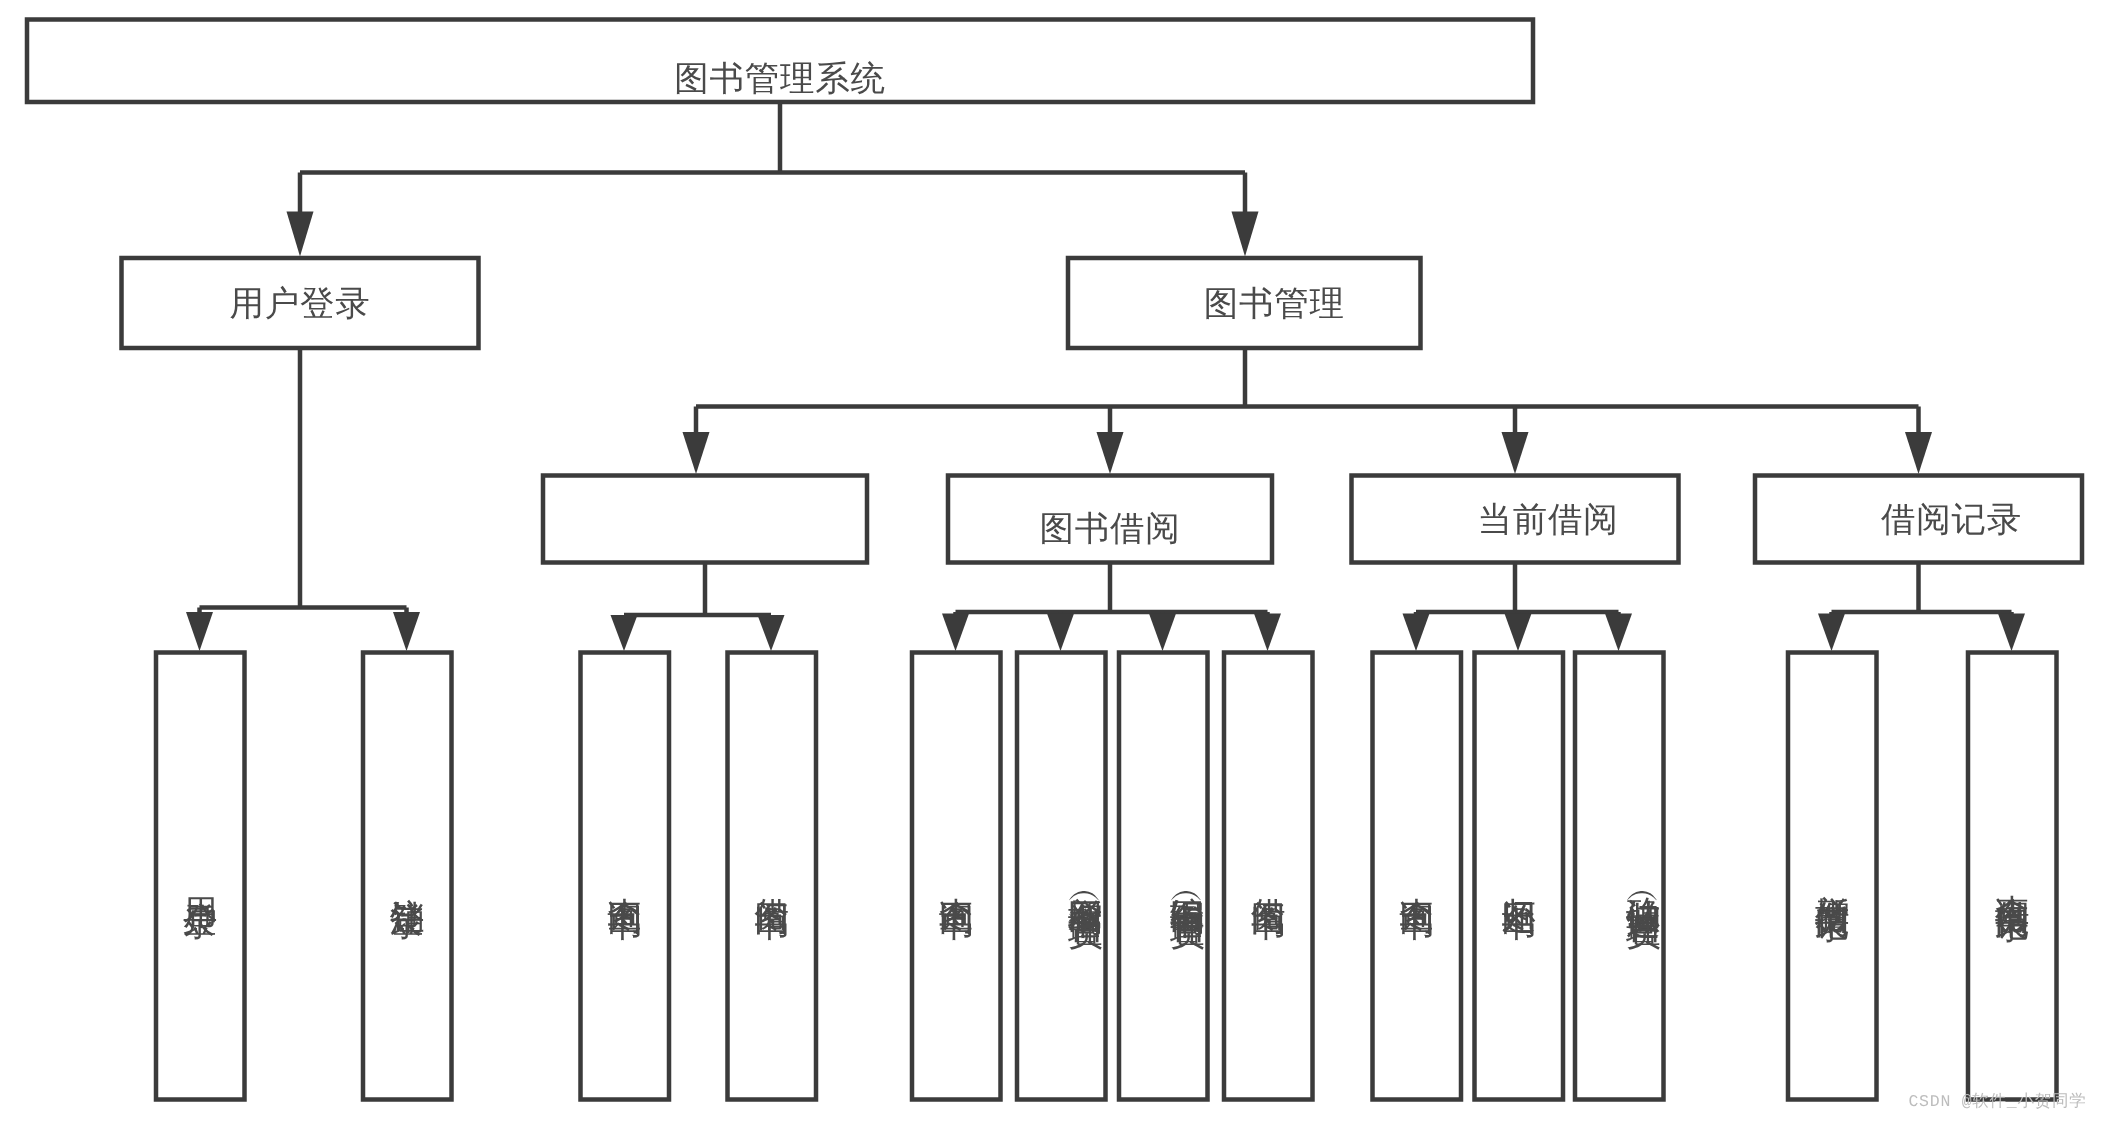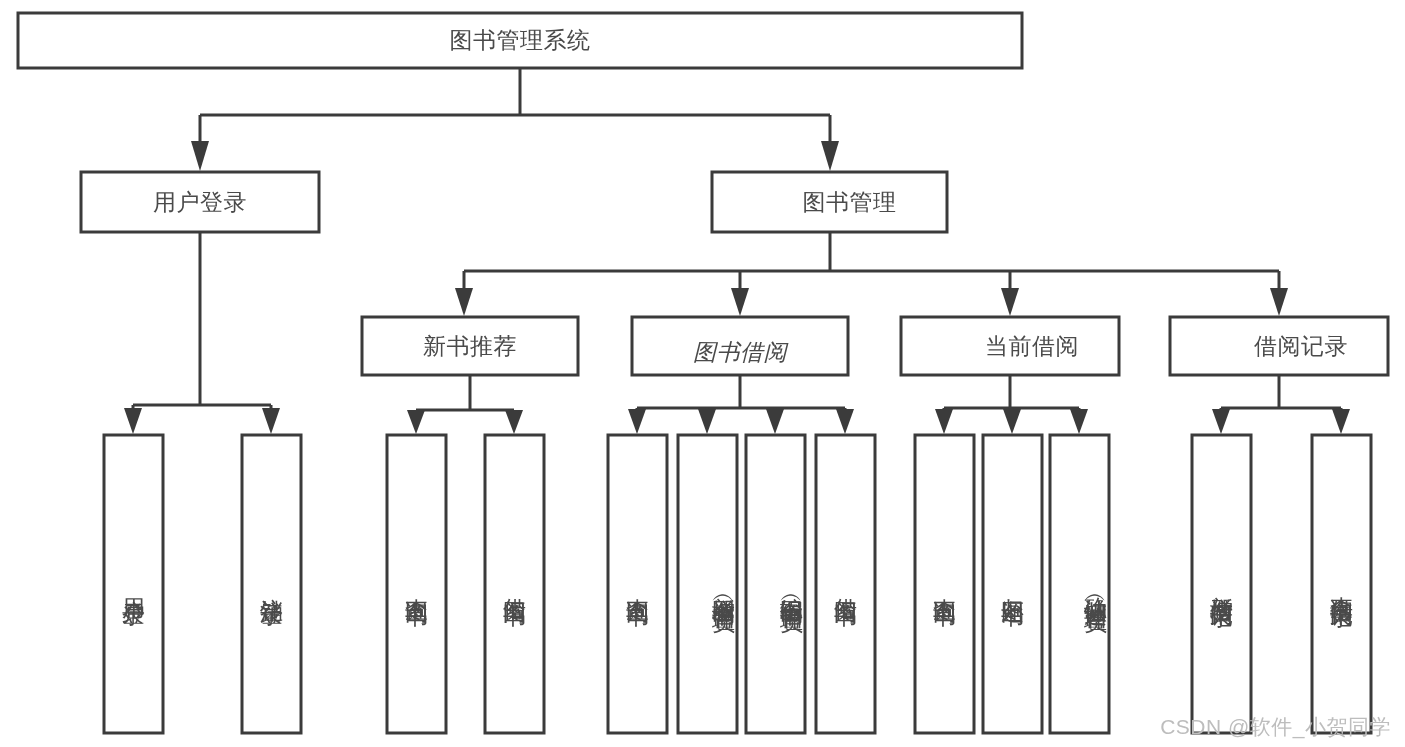--- a/index.html
+++ b/index.html
@@ -62,23 +62,23 @@
     text-orientation: upright;
     font-size: 23px;
     line-height: 1.18;
     letter-spacing: 2px;
     white-space: nowrap;
   }
   #watermark {
     position: absolute;
     right: 14px;
     bottom: 6px;
-    font-size: 21px;
+    font-size: 11px;
     color: #bdbdbd;
-    font-family: Liberation Sans, sans-serif;
+    font-family: Liberation Mono, monospace;
     letter-spacing: 0.5px;
     white-space: nowrap;
     margin-top: 12px;
   }
 </style>
 </head>
 <body>
 
 <div id="diagram-root">
 
@@ -179,27 +179,26 @@
     <g>
       <path class="conn" d="M 1279 375 L 1279 408"></path>
       <path class="conn" d="M 1221 408 L 1341 408"></path>
       <path class="conn" d="M 1221 408 L 1221 418"></path>
       <path class="conn" d="M 1341 408 L 1341 418"></path>
       <polygon class="arrowhead" points="1221,434 1212,409 1230,409"></polygon>
       <polygon class="arrowhead" points="1341,434 1332,409 1350,409"></polygon>
     </g>
   </svg>
 
-  <div class="node-label horiz" style="left:18px; top:13px; width:1004px; height:55px;">图书管理系统</div>
+  <div class="node-label horiz" style="left:18px; top:25px; width:1004px; height:55px;">图书管理系统</div>
 
   <div class="node-label horiz" style="left:81px; top:172px; width:238px; height:60px;">用户登录</div>
   <div class="node-label horiz" style="left:712px; top:172px; width:235px; height:60px;margin-left:20px;">图书管理</div>
 
-  <div class="node-label horiz" style="left:362px; top:317px; width:216px; height:58px;">新书推荐</div>
-  <div class="node-label horiz" style="left:632px; top:317px; width:216px; height:70px;font-style:italic;">图书借阅</div>
+  <div class="node-label horiz" style="left:632px; top:317px; width:216px; height:70px;">图书借阅</div>
   <div class="node-label horiz" style="left:901px; top:317px; width:218px; height:58px;padding-left:44px;">当前借阅</div>
   <div class="node-label horiz" style="left:1170px; top:317px; width:262px; height:58px;">借阅记录</div>
 
   <div class="node-label vert" style="left:104px; top:435px; width:59px; height:298px;">用户登录</div>
   <div class="node-label vert" style="left:242px; top:435px; width:59px; height:298px;">注销登录</div>
 
   <div class="node-label vert" style="left:387px; top:435px; width:59px; height:298px;">查询图书</div>
   <div class="node-label vert" style="left:485px; top:435px; width:59px; height:298px;">借阅图书</div>
 
   <div class="node-label vert" style="left:608px; top:435px; width:59px; height:298px;">查询图书</div>

